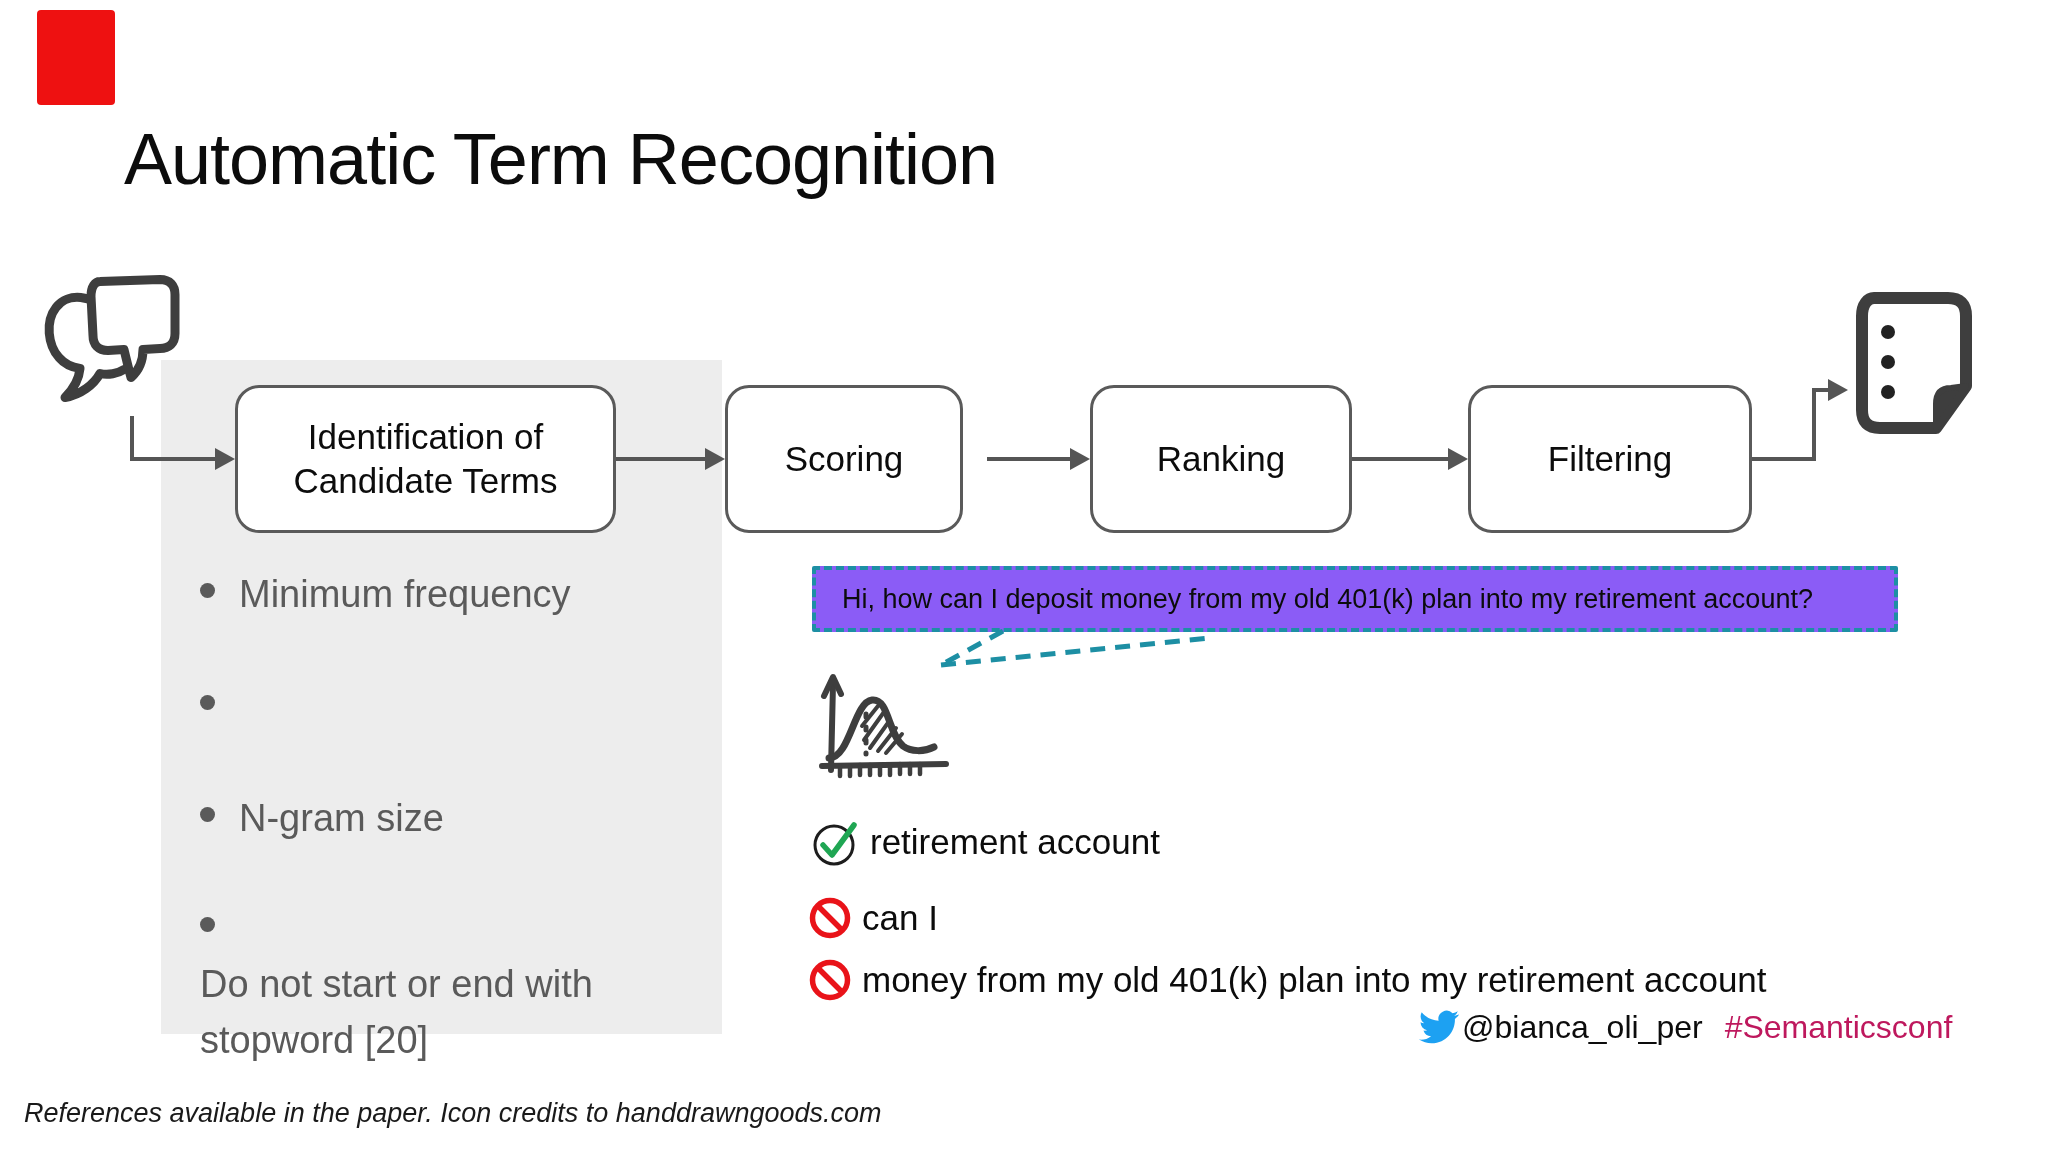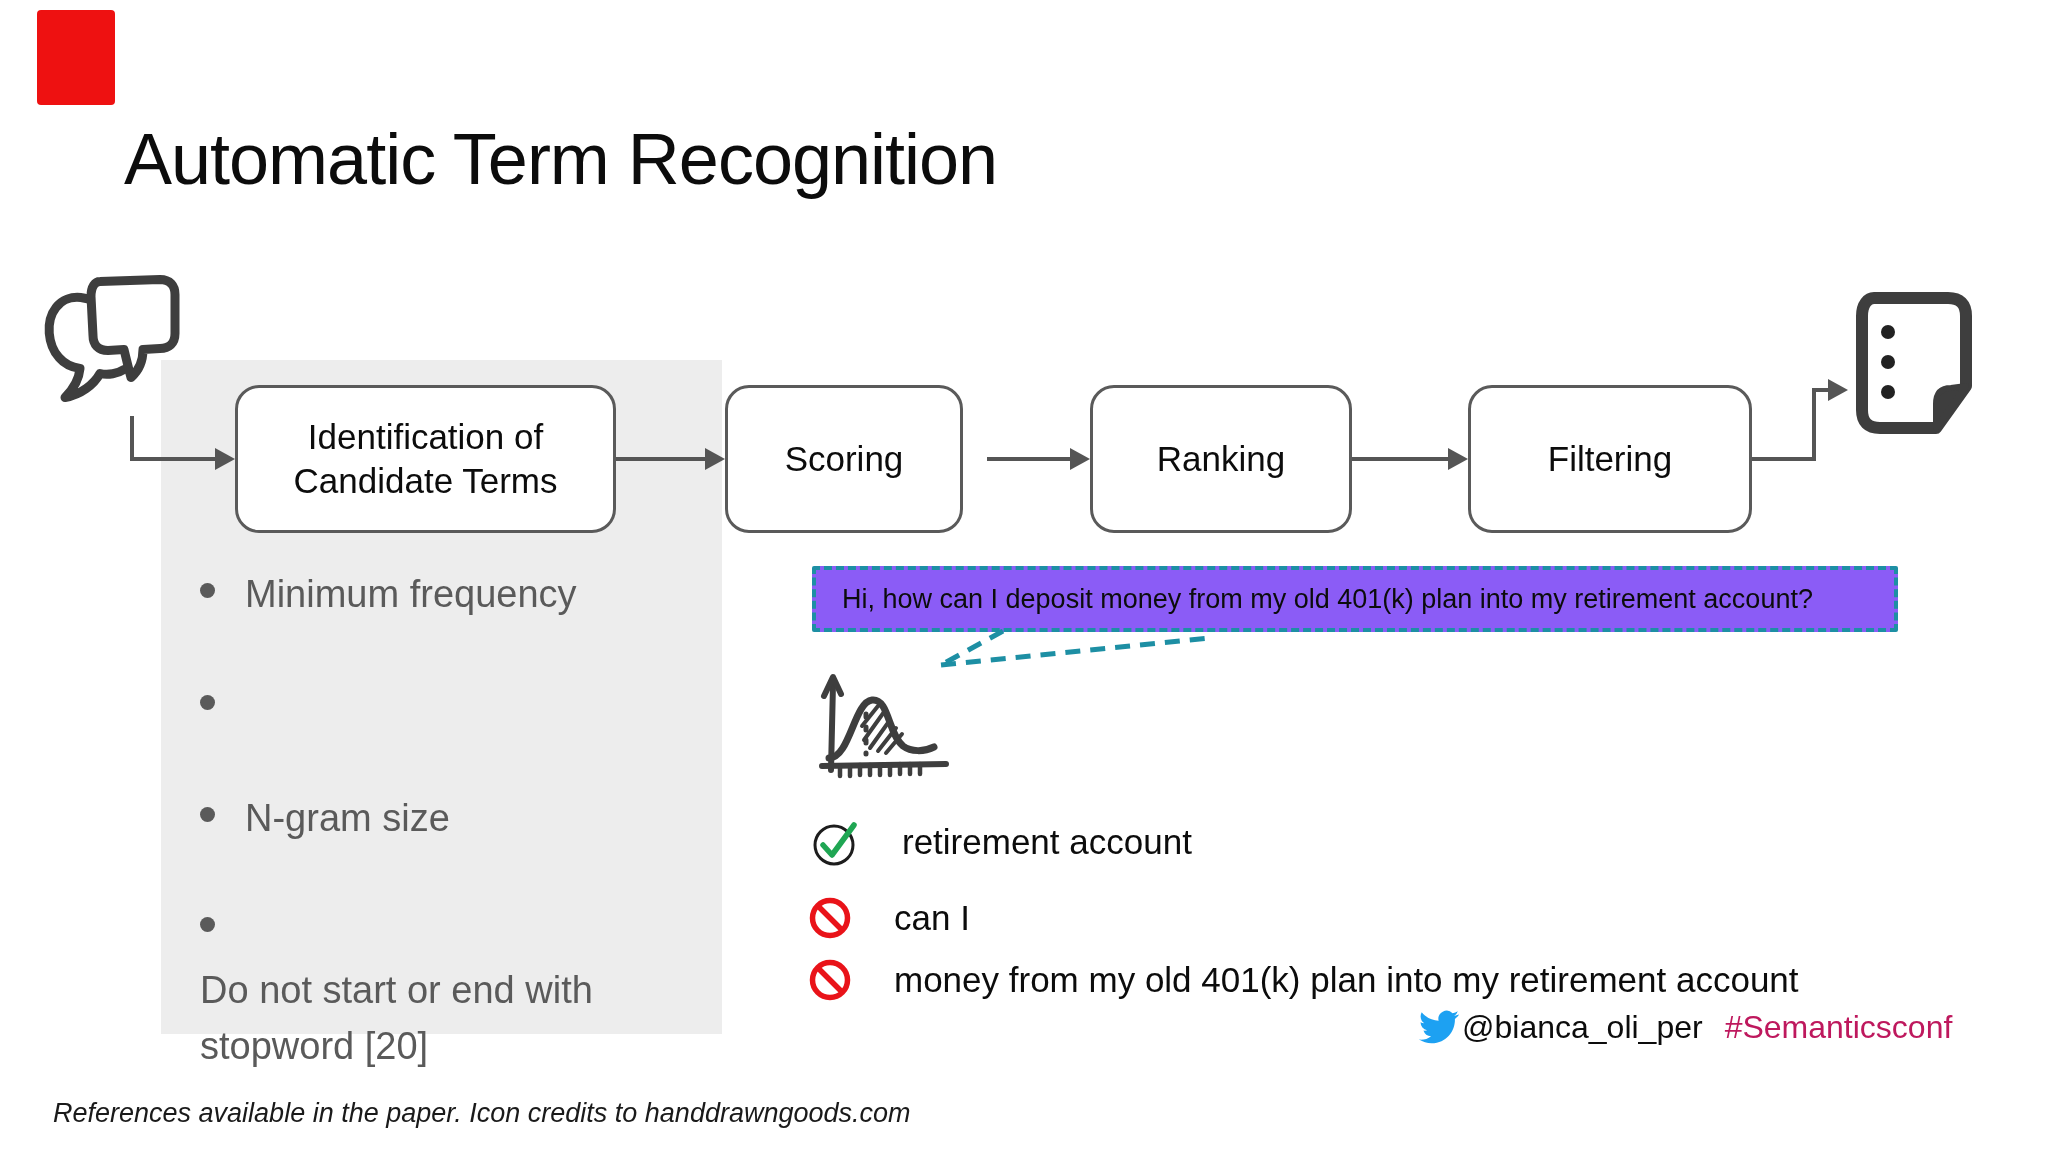--- a/index.html
+++ b/index.html
@@ -20,44 +20,44 @@
   .stage{
     background:#fff;border:3.5px solid #5a5a5a;border-radius:24px;
     display:flex;align-items:center;justify-content:center;text-align:center;
     font-size:35px;line-height:1.25;color:#0c0c0c;z-index:2;padding:0 14px;box-sizing:border-box;
   }
   .stage-0{left:235px;top:385px;width:381px;height:148px;}
   .stage-1{left:725px;top:385px;width:238px;height:148px;}
   .stage-2{left:1090px;top:385px;width:262px;height:148px;}
   .stage-3{left:1468px;top:385px;width:284px;height:148px;}
   
-  .crit{left:200px;width:500px;display:flex;gap:30px;z-index:2;}
+  .crit{left:200px;width:500px;display:flex;gap:24px;z-index:2;}
   .crit .dot{flex:0 0 auto;width:15px;height:15px;border-radius:50%;background:#5a5a5a;margin-top:17px;}
   .crit .txt{font-size:38px;line-height:56px;color:#5a5a5a;width:445px;}
   .crit-0{top:566px;} .crit-1{top:678px;} .crit-2{top:790px;} .crit-3{top:900px;flex-direction:column;}
   
   .bubble{
     left:812px;top:566px;width:1086px;height:66px;box-sizing:border-box;
     background:#8b5cf6;border:4px dashed #1d8fa4;border-radius:2px;
     display:flex;align-items:center;padding-left:26px;font-size:27px;color:#0c0c0c;z-index:2;white-space:nowrap;
   }
   .bubble-tail{left:925px;top:629px;width:300px;height:44px;z-index:2;}
   
   .chat-icon{left:42px;top:266px;width:140px;height:158px;z-index:2;}
   .doc-icon{left:1850px;top:290px;width:128px;height:152px;z-index:2;}
   .bell-icon{left:812px;top:668px;width:160px;height:130px;z-index:2;}
   
-  .term-row{display:flex;align-items:center;gap:42px;z-index:2;}
+  .term-row{display:flex;align-items:center;gap:10px;z-index:2;}
   .term-row .txt{font-size:35px;color:#0c0c0c;white-space:nowrap;}
   .term-0{left:808px;top:816px;}
   .term-1{left:808px;top:896px;}
   .term-2{left:808px;top:958px;}
   .term-icon{flex:0 0 auto;}
   
-  .footer-note{left:24px;top:1098px;font-size:27px;font-style:italic;color:#1a1a1a;z-index:2;white-space:nowrap;margin-left:29px;}
+  .footer-note{left:24px;top:1098px;font-size:27px;font-style:italic;color:#1a1a1a;z-index:2;white-space:nowrap;}
   .social{left:1416px;top:1007px;display:flex;align-items:center;z-index:2;}
   .social .handle{font-size:32px;color:#0c0c0c;}
   .social .hashtag{font-size:32px;color:#be185d;margin-left:22px;}
 </style>
 </head>
 <body>
 
 <div class="slide">
 
   <div class="abs rec-badge"></div>

